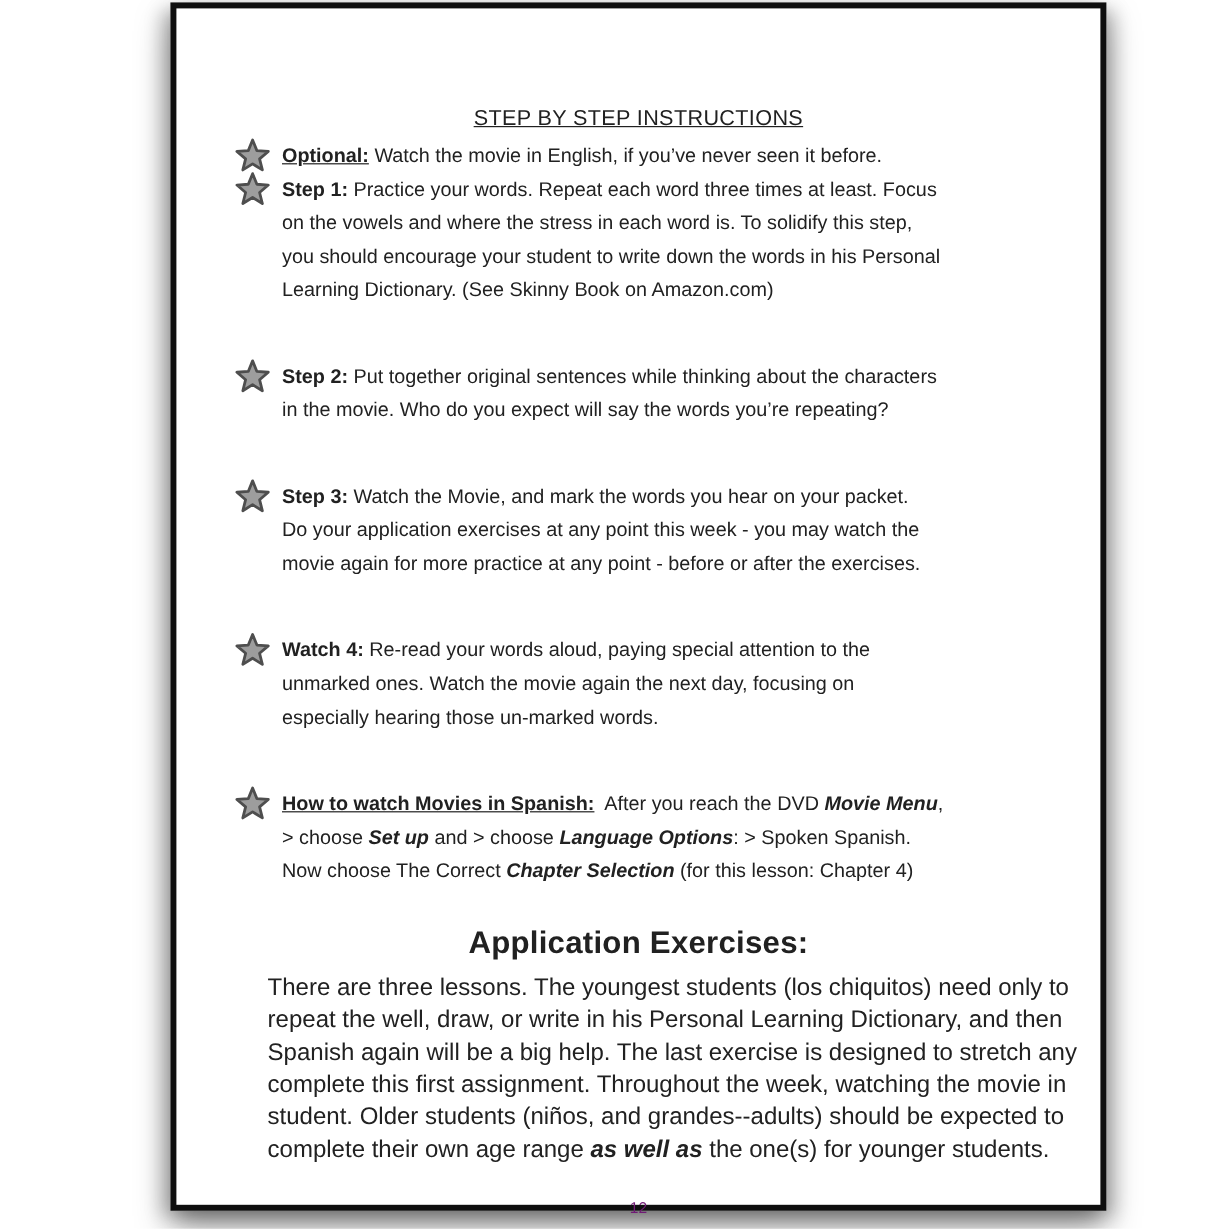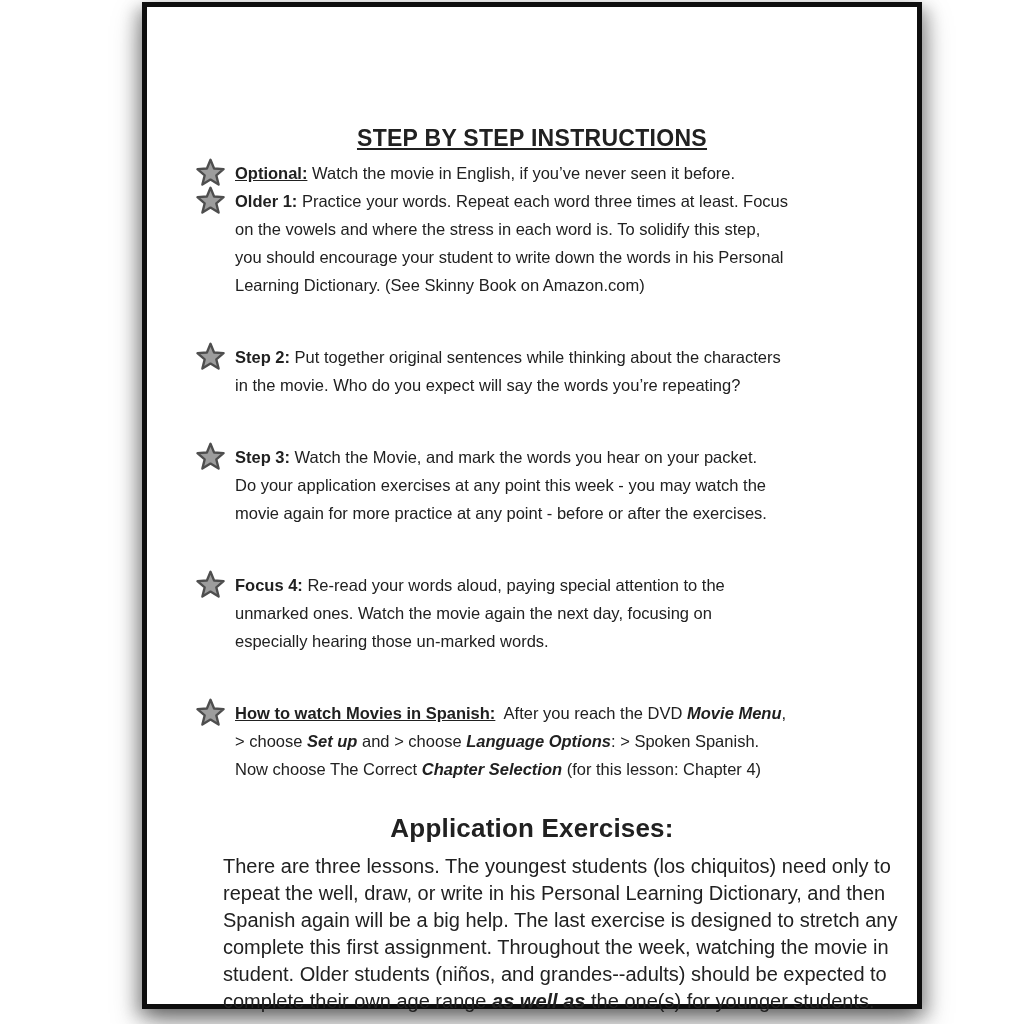--- a/index.html
+++ b/index.html
@@ -4,21 +4,21 @@
 <style>
   * { margin:0; padding:0; box-sizing:border-box; }
   html,body { width:1024px; height:1024px; font-family:"Liberation Sans", sans-serif; background:#ffffff; overflow:hidden; }
   .canvas { position:relative; width:1024px; height:1024px; background:#ffffff; }
   .page {
     position:absolute; left:142px; top:2px; width:780px; height:1007px;
     background:#ffffff; border:5px solid #0e0e0e; color:#212121;
     box-shadow:-7px 6px 14px rgba(0,0,0,0.22), 7px 6px 14px rgba(0,0,0,0.22), 0 14px 28px rgba(0,0,0,0.35);
   }
   .title {
-    margin-top:118px; text-align:center; font-size:23px; font-weight:bold;
+    margin-top:81px; text-align:center; font-size:18px; font-weight:normal;
     text-decoration:underline; letter-spacing:0.3px;
   }
   .steps { margin:7px 0 0 88px; }
   .step { position:relative; font-size:16.5px; line-height:28px; margin-top:44px; }
   .step.no-gap { margin-top:0; }
   .star {
     position:absolute; left:-40px; top:-2px; width:31px; height:31px; display:block;
   }
   .star svg { width:31px; height:31px; display:block; }
   .line { white-space:pre; }
@@ -50,21 +50,21 @@
           </div>
       </div>
 
       <div class="step no-gap">
         <span class="star">
           <svg viewBox="0 0 32 32">
               <polygon points="16,2.8 19.7,11.9 29.5,12.6 22,19 24.4,28.5 16,23.3 7.6,28.5 10,19 2.5,12.6 12.3,11.9" stroke-width="2.4" stroke-linejoin="round" fill="#9d9d9d" stroke="#4e4e4e"></polygon>
             </svg>
         </span>
         <div class="step-text">
-            <div class="line"><span class="seg-b">Older 1:</span><span> Practice your words. Repeat each word three times at least. Focus</span></div>
+            <div class="line"><span class="seg-b">Step 1:</span><span> Practice your words. Repeat each word three times at least. Focus</span></div>
             <div class="line"><span>on the vowels and where the stress in each word is. To solidify this step,</span></div>
             <div class="line"><span>you should encourage your student to write down the words in his Personal</span></div>
             <div class="line"><span>Learning Dictionary. (See Skinny Book on Amazon.com)</span></div>
           </div>
       </div>
 
       <div class="step">
         <span class="star">
           <svg viewBox="0 0 32 32">
               <polygon points="16,2.8 19.7,11.9 29.5,12.6 22,19 24.4,28.5 16,23.3 7.6,28.5 10,19 2.5,12.6 12.3,11.9" stroke-width="2.4" stroke-linejoin="round" fill="#9d9d9d" stroke="#4e4e4e"></polygon>
@@ -89,21 +89,21 @@
           </div>
       </div>
 
       <div class="step">
         <span class="star">
           <svg viewBox="0 0 32 32">
               <polygon points="16,2.8 19.7,11.9 29.5,12.6 22,19 24.4,28.5 16,23.3 7.6,28.5 10,19 2.5,12.6 12.3,11.9" stroke-width="2.4" stroke-linejoin="round" fill="#9d9d9d" stroke="#4e4e4e"></polygon>
             </svg>
         </span>
         <div class="step-text">
-            <div class="line"><span class="seg-b">Focus 4:</span><span> Re-read your words aloud, paying special attention to the</span></div>
+            <div class="line"><span class="seg-b">Watch 4:</span><span> Re-read your words aloud, paying special attention to the</span></div>
             <div class="line"><span>unmarked ones. Watch the movie again the next day, focusing on</span></div>
             <div class="line"><span>especially hearing those un-marked words.</span></div>
           </div>
       </div>
 
       <div class="step">
         <span class="star">
           <svg viewBox="0 0 32 32">
               <polygon points="16,2.8 19.7,11.9 29.5,12.6 22,19 24.4,28.5 16,23.3 7.6,28.5 10,19 2.5,12.6 12.3,11.9" stroke-width="2.4" stroke-linejoin="round" fill="#9d9d9d" stroke="#4e4e4e"></polygon>
             </svg>

